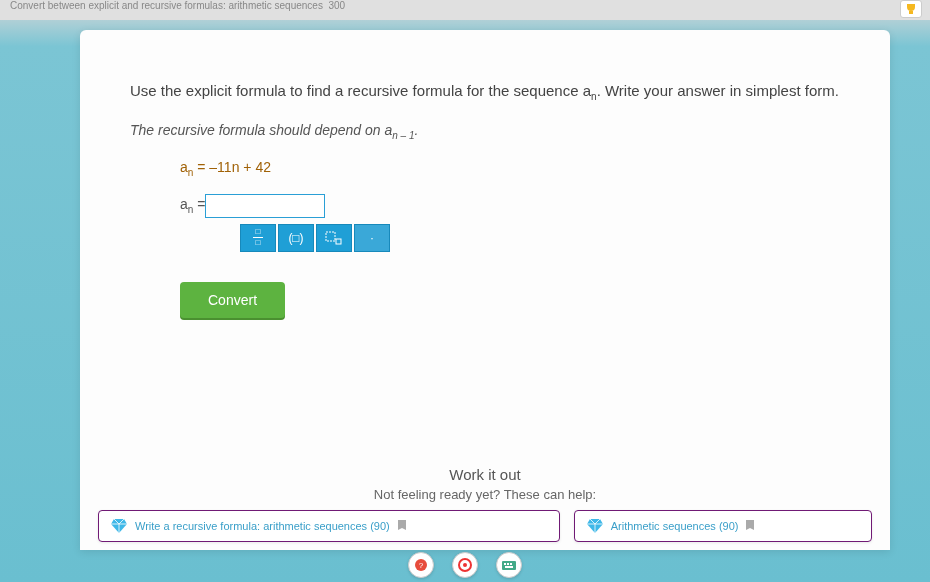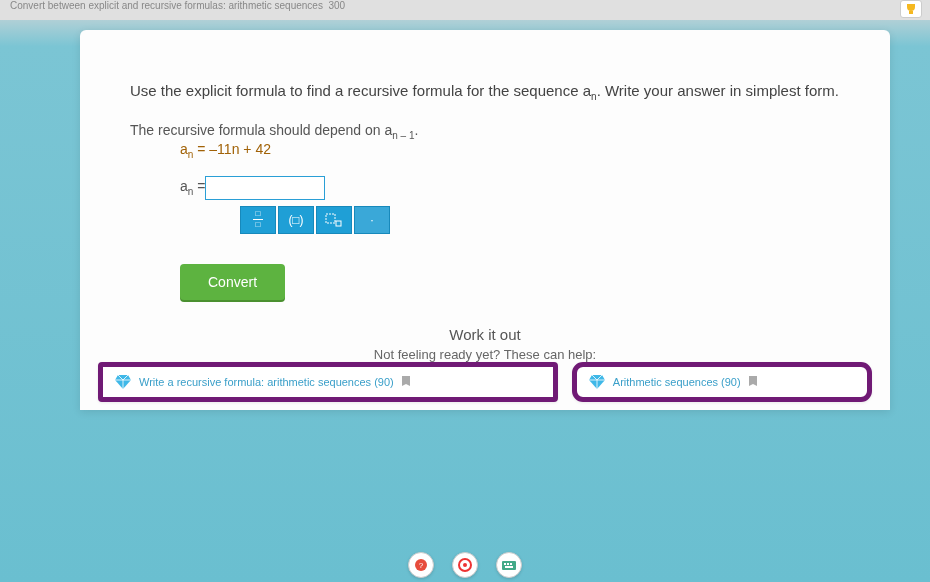--- a/index.html
+++ b/index.html
@@ -37,33 +37,35 @@
       border-radius: 3px;
       display: flex;
       align-items: center;
       justify-content: center;
     }
     .content-card {
       background: #fdfdfd;
       margin: 10px 40px 0 80px;
       border-radius: 6px 6px 0 0;
       padding: 50px 50px 20px 50px;
-      height: 380px;
+      height: 520px;
       position: relative;
       box-shadow: 0 2px 8px rgba(0,0,0,0.1);
     }
     .question-text {
       font-size: 15px;
       color: #444;
       line-height: 1.5;
       margin-bottom: 18px;
     }
     .instruction-text {
       font-size: 14px;
       color: #555;
+      font-style: italic;
+      margin-bottom: 18px;
     }
     .formula-line {
       font-size: 14px;
       color: #a16207;
       margin-left: 50px;
       margin-bottom: 16px;
       font-family: Verdana, sans-serif;
     }
     .sub { font-size: 10px; vertical-align: sub; }
     .answer-row {
@@ -132,34 +134,34 @@
       position: absolute;
       bottom: 0;
       left: 0;
       right: 0;
       display: flex;
       gap: 14px;
       padding: 0 18px 8px 18px;
     }
     .skill-btn {
       background: #fff;
-      border: 5px solid #701a75;
+      border: 1px solid #701a75;
       border-radius: 4px;
       padding: 8px 12px;
       display: flex;
       align-items: center;
       gap: 8px;
       font-size: 11px;
       color: #3a9fc9;
       cursor: pointer;
       box-shadow: 0 1px 3px rgba(0,0,0,0.08);
       flex: 0 0 auto;
     }
     .skill-btn.wide { flex: 1.6; }
-    .skill-btn.narrow { flex: 1; border-radius: 11px; }
+    .skill-btn.narrow { flex: 1; }
     .gem-icon {
       width: 16px;
       height: 14px;
     }
     .ribbon-icon {
       width: 8px;
       height: 12px;
       color: #999;
     }
     .bottom-icons {

